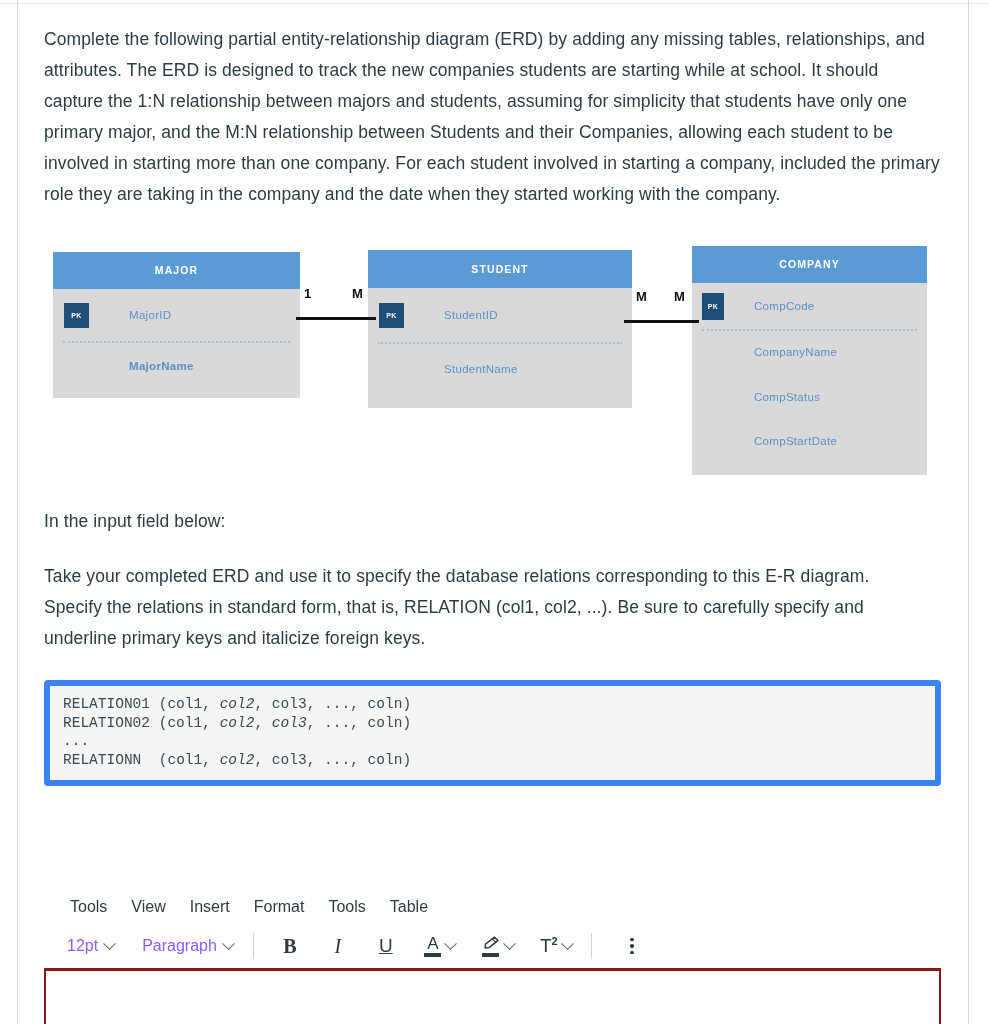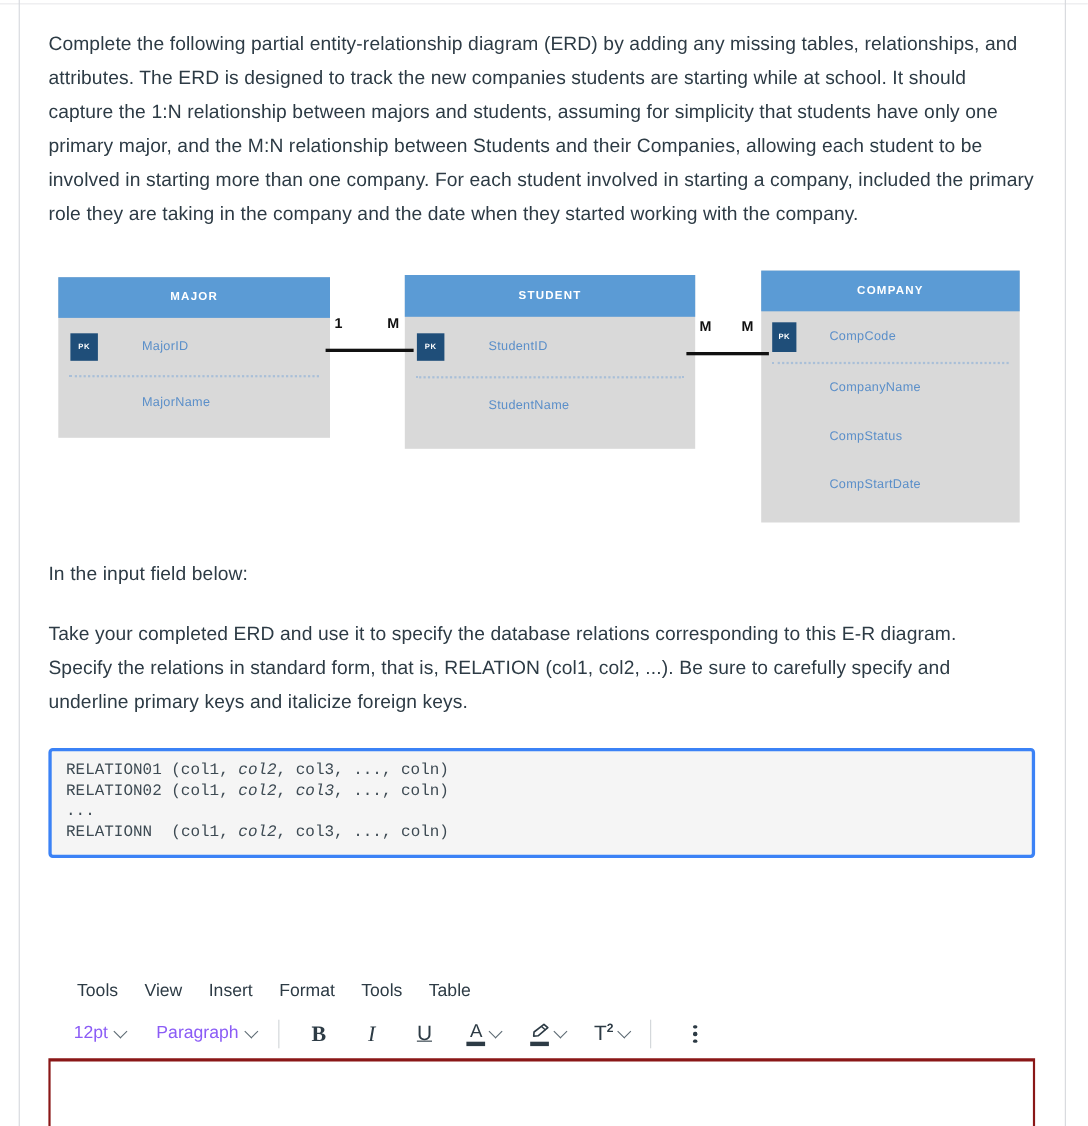--- a/index.html
+++ b/index.html
@@ -133,21 +133,21 @@
     font-family: "Liberation Sans", sans-serif;
   }
   #card-1a { left: 260px; top: 48px; }
   #card-1b { left: 308px; top: 48px; }
   #card-2a { left: 592px; top: 51px; }
   #card-2b { left: 630px; top: 51px; }
 
   
   #codeblock {
     background: #f5f5f5;
-    border: 3px solid #3b82f6;
+    border: 6px solid #3b82f6;
     border-radius: 4px;
     padding: 9px 13px 11px 13px;
     width: 897px;
     margin: 0;
   }
   #codeblock pre {
     margin: 0;
     font-family: "Liberation Mono", "DejaVu Sans Mono", monospace;
     font-size: 14.5px;
     line-height: 18.5px;
@@ -248,21 +248,21 @@
     <div id="erd">
 
       <div class="ent" id="ent-major">
         <div class="ent-head">MAJOR</div>
         <div class="ent-body">
           <div class="attr" style="height:52px;">
             <span class="pk-badge">PK</span>
             <span>MajorID</span>
           </div>
           <div class="pk-sep" style="top:52px;"></div>
-          <div class="attr" style="height:50px;">
+          <div class="attr" style="height:50px;font-weight:bold;">
             <span>MajorName</span>
           </div>
         </div>
       </div>
 
       <div class="ent" id="ent-company">
         <div class="ent-head">COMPANY</div>
         <div class="ent-body">
           <div class="attr" style="height:46px;padding-left:62px;">
             <span class="pk-badge" style="width:22px;height:27px;left:10px;">PK</span>

